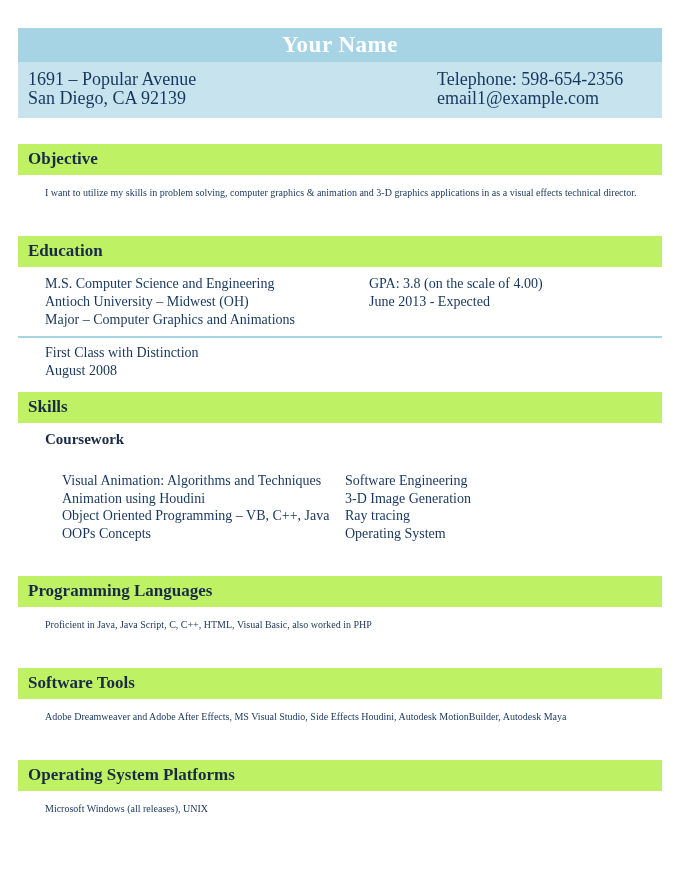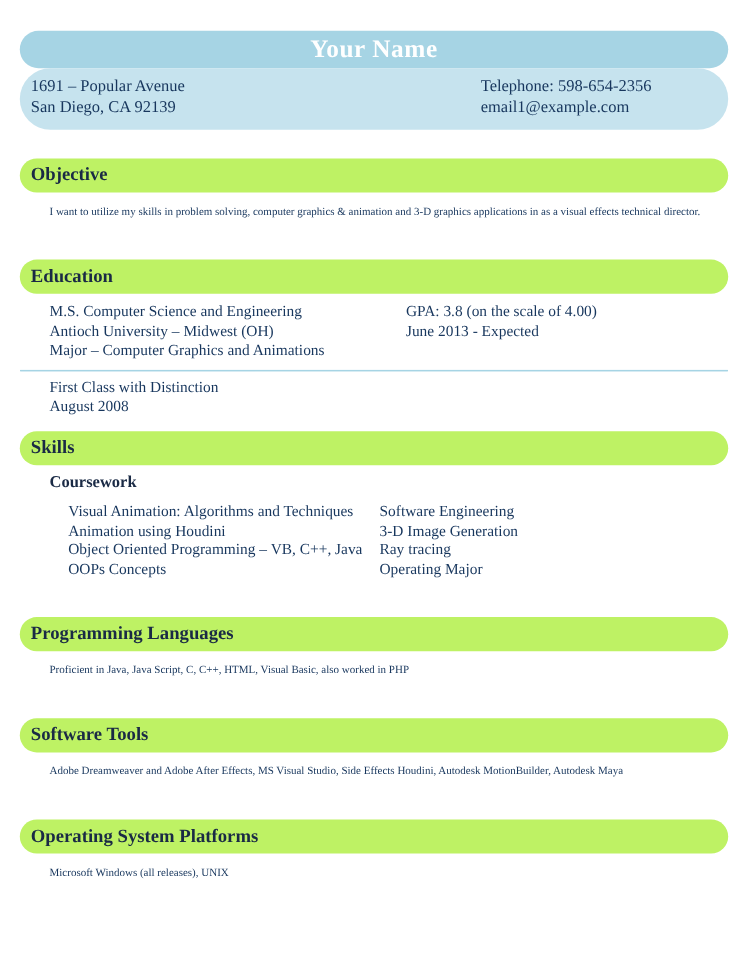--- a/index.html
+++ b/index.html
@@ -1,15 +1,15 @@
 <!DOCTYPE html>
 <html><head>
 <meta charset="utf-8">
 <style>
-  * { margin: 0; padding: 0; box-sizing: border-box; border-radius: 29px; }
+  * { margin: 0; padding: 0; box-sizing: border-box; }
   html, body { background: #ffffff; }
   body {
     width: 680px;
     height: 872px;
     font-family: "Liberation Serif", "DejaVu Serif", serif;
     color: #17365d;
     overflow: hidden;
   }
   .page {
     width: 680px;
@@ -25,21 +25,21 @@
     color: #ffffff;
     font-size: 23px;
     font-weight: bold;
     letter-spacing: 0.5px;
   }
   .contact-strip {
     background: #c6e3ee;
     display: flex;
     justify-content: space-between;
     padding: 8px 10px 10px 10px;
-    font-size: 15px;
+    font-size: 18px;
     line-height: 19px;
   }
   .contact-right { width: 215px; text-align: left; }
   
   .section-bar {
     background: #bef264;
     padding: 5px 10px 6px 10px;
     font-size: 17px;
     font-weight: bold;
     color: #1a2a45;
@@ -74,21 +74,21 @@
   
   .coursework-heading {
     margin-top: 8px;
     padding-left: 27px;
     font-size: 15px;
     font-weight: bold;
     color: #1a2a45;
   }
   .skills-cols {
     display: flex;
-    margin-top: 9px;
+    margin-top: 24px;
     font-size: 14px;
     line-height: 17.5px;
   }
   .skills-left { width: 283px; margin-left: 44px; }
   .skills-right { flex: 1; }
 </style>
 </head>
 <body>
 
 <div class="page">
@@ -142,21 +142,21 @@
     <div class="skills-left">
       <div>Visual Animation: Algorithms and Techniques</div>
       <div>Animation using Houdini</div>
       <div>Object Oriented Programming – VB, C++, Java</div>
       <div>OOPs Concepts</div>
     </div>
     <div class="skills-right">
       <div>Software Engineering</div>
       <div>3-D Image Generation</div>
       <div>Ray tracing</div>
-      <div>Operating Major</div>
+      <div>Operating System</div>
     </div>
   </div>
 
   <div class="section-bar gap-lg">
     <span>Programming Languages</span>
   </div>
   <div class="body-text">Proficient in Java, Java Script, C, C++, HTML, Visual Basic, also worked in PHP</div>
 
   <div class="section-bar gap-lg">
     <span>Software Tools</span>

